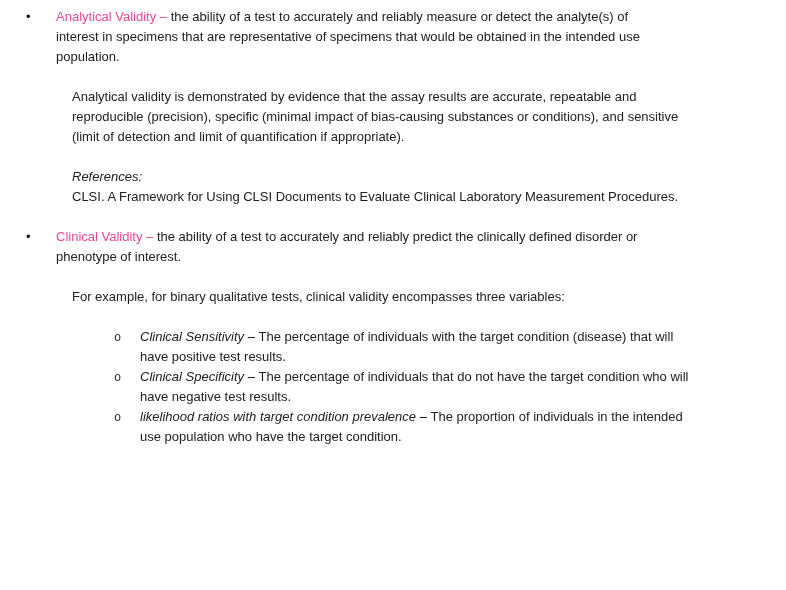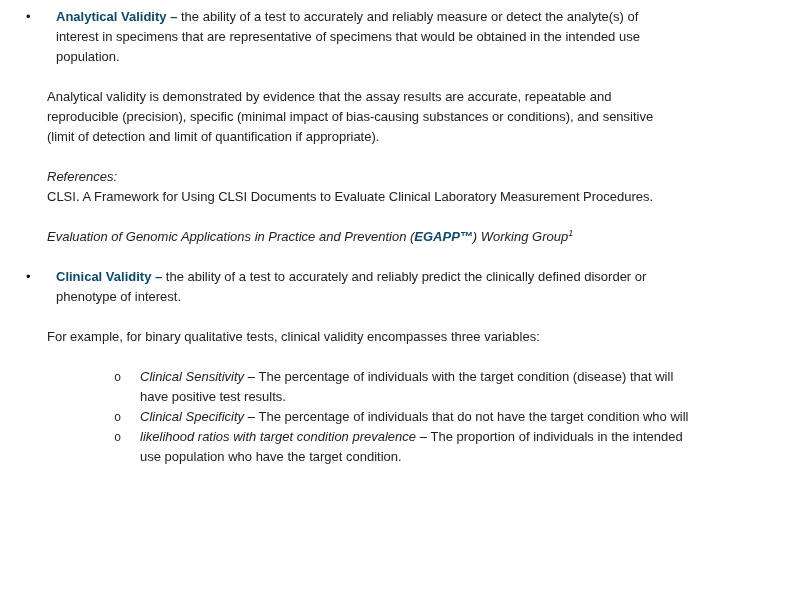--- a/index.html
+++ b/index.html
@@ -17,31 +17,31 @@
     padding-top: 7px;
     font-family: "Liberation Sans", "DejaVu Sans", sans-serif;
     font-size: 13px;
     line-height: 20px;
     color: #212121;
   }
   .blk { position: relative; margin-bottom: 20px; }
   .blk.tight { margin-bottom: 0; }
   .line { height: 20px; line-height: 20px; white-space: pre; }
   .kind-bullet { padding-left: 56px; }
-  .kind-para   { padding-left: 47px; }
+  .kind-para   { padding-left: 72px; }
   .kind-sub    { padding-left: 140px; }
   .marker { position: absolute; top: 0; }
   .marker-bullet { left: 26px; font-size: 13px; color: #111111; }
   .marker-sub {
     left: 114px;
     top: 1px;
     font-family: "Liberation Mono", monospace;
     font-size: 12px;
   }
-  .seg.b { font-weight: bold; color: #0c4a6e; }
+  .seg.b { font-weight: normal; color: #ec4899; }
   .seg.i { font-style: italic; margin-top: 9px; }
   .seg.sup {
     font-size: 9px;
     vertical-align: super;
     line-height: 0;
   }
 </style>
 </head>
 <body>
 
@@ -55,39 +55,37 @@
       </div>
       <div class="blk kind-para">
         <div class="line"><span class="seg">Analytical validity is demonstrated by evidence that the assay results are accurate, repeatable and</span></div>
         <div class="line"><span class="seg">reproducible (precision), specific (minimal impact of bias-causing substances or conditions), and sensitive</span></div>
         <div class="line"><span class="seg">(limit of detection and limit of quantification if appropriate).</span></div>
       </div>
       <div class="blk kind-para">
         <div class="line"><span class="seg i">References:</span></div>
         <div class="line"><span class="seg">CLSI. A Framework for Using CLSI Documents to Evaluate Clinical Laboratory Measurement Procedures.</span></div>
       </div>
-      <div class="blk kind-para">
-        <div class="line"><span class="seg i">Evaluation of Genomic Applications in Practice and Prevention (</span><span class="seg b i">EGAPP™</span><span class="seg i">) Working Group</span><span class="seg i sup">1</span></div>
-      </div>
       <div class="blk kind-bullet">
         <span class="marker marker-bullet">•</span>
         <div class="line"><span class="seg b">Clinical Validity – </span><span class="seg">the ability of a test to accurately and reliably predict the clinically defined disorder or</span></div>
         <div class="line"><span class="seg">phenotype of interest.</span></div>
       </div>
       <div class="blk kind-para">
         <div class="line"><span class="seg">For example, for binary qualitative tests, clinical validity encompasses three variables:</span></div>
       </div>
       <div class="blk kind-sub tight">
         <span class="marker marker-sub">o</span>
         <div class="line"><span class="seg i">Clinical Sensitivity – </span><span class="seg">The percentage of individuals with the target condition (disease) that will</span></div>
         <div class="line"><span class="seg">have positive test results.</span></div>
       </div>
       <div class="blk kind-sub tight">
         <span class="marker marker-sub">o</span>
         <div class="line"><span class="seg i">Clinical Specificity – </span><span class="seg">The percentage of individuals that do not have the target condition who will</span></div>
+        <div class="line"><span class="seg">have negative test results.</span></div>
       </div>
       <div class="blk kind-sub">
         <span class="marker marker-sub">o</span>
         <div class="line"><span class="seg i">likelihood ratios with target condition prevalence – </span><span class="seg">The proportion of individuals in the intended</span></div>
         <div class="line"><span class="seg">use population who have the target condition.</span></div>
       </div>
     </div>
 </div>
 
 </body></html>

